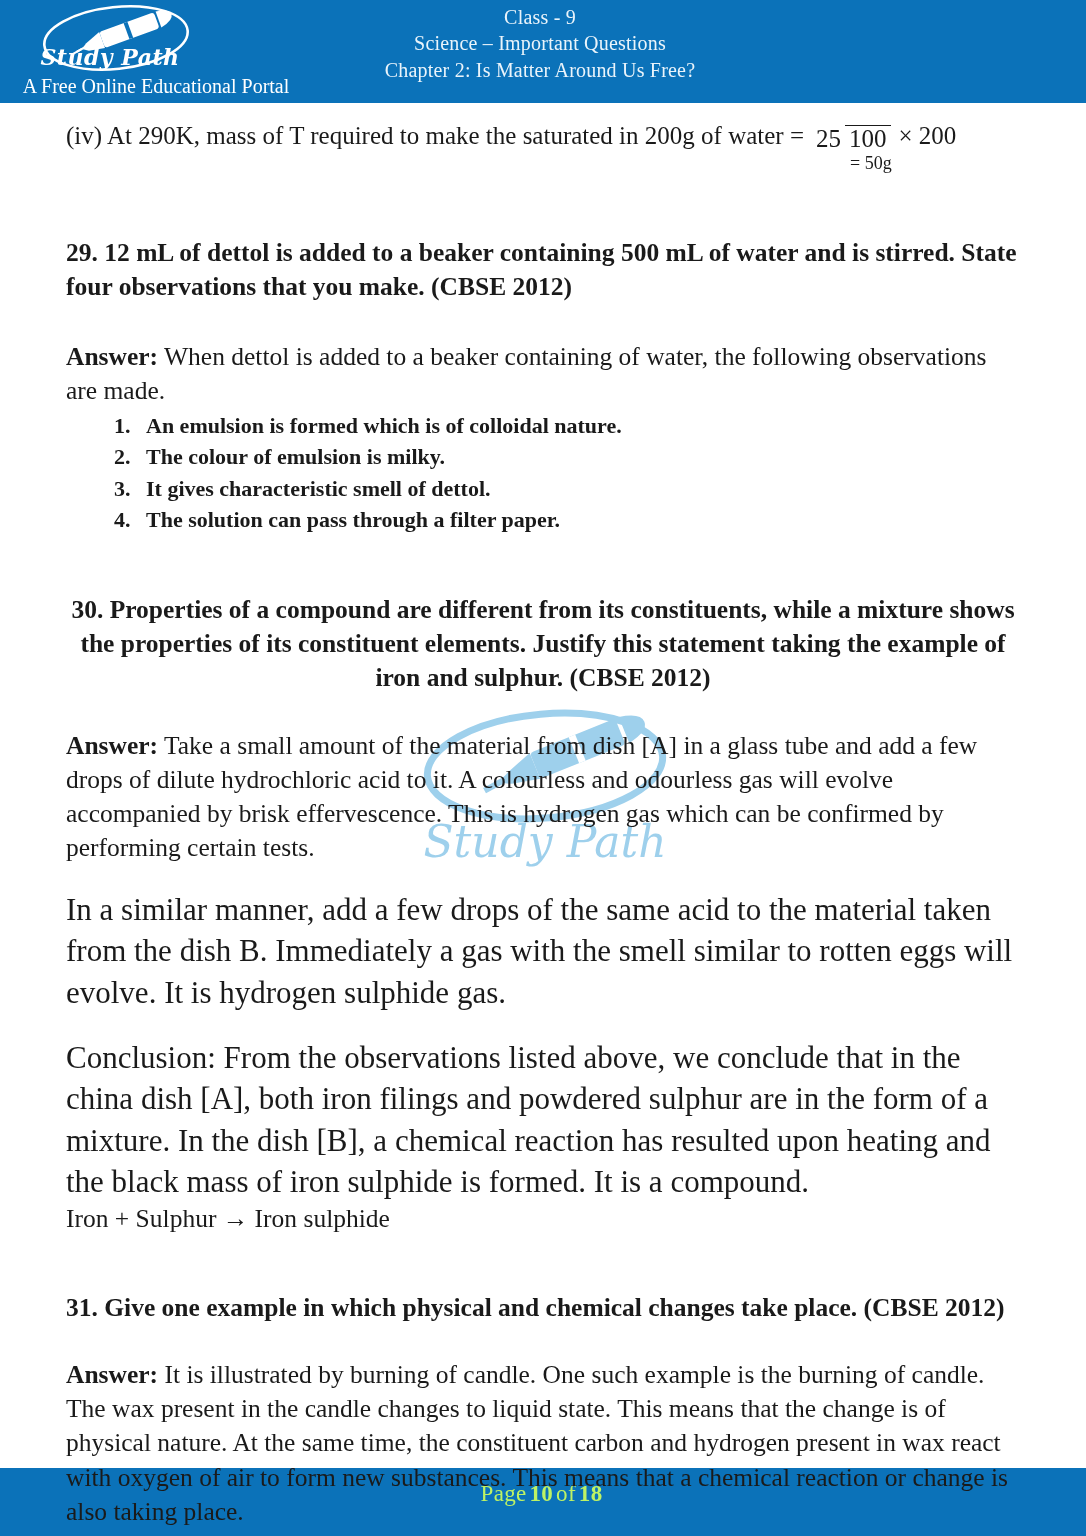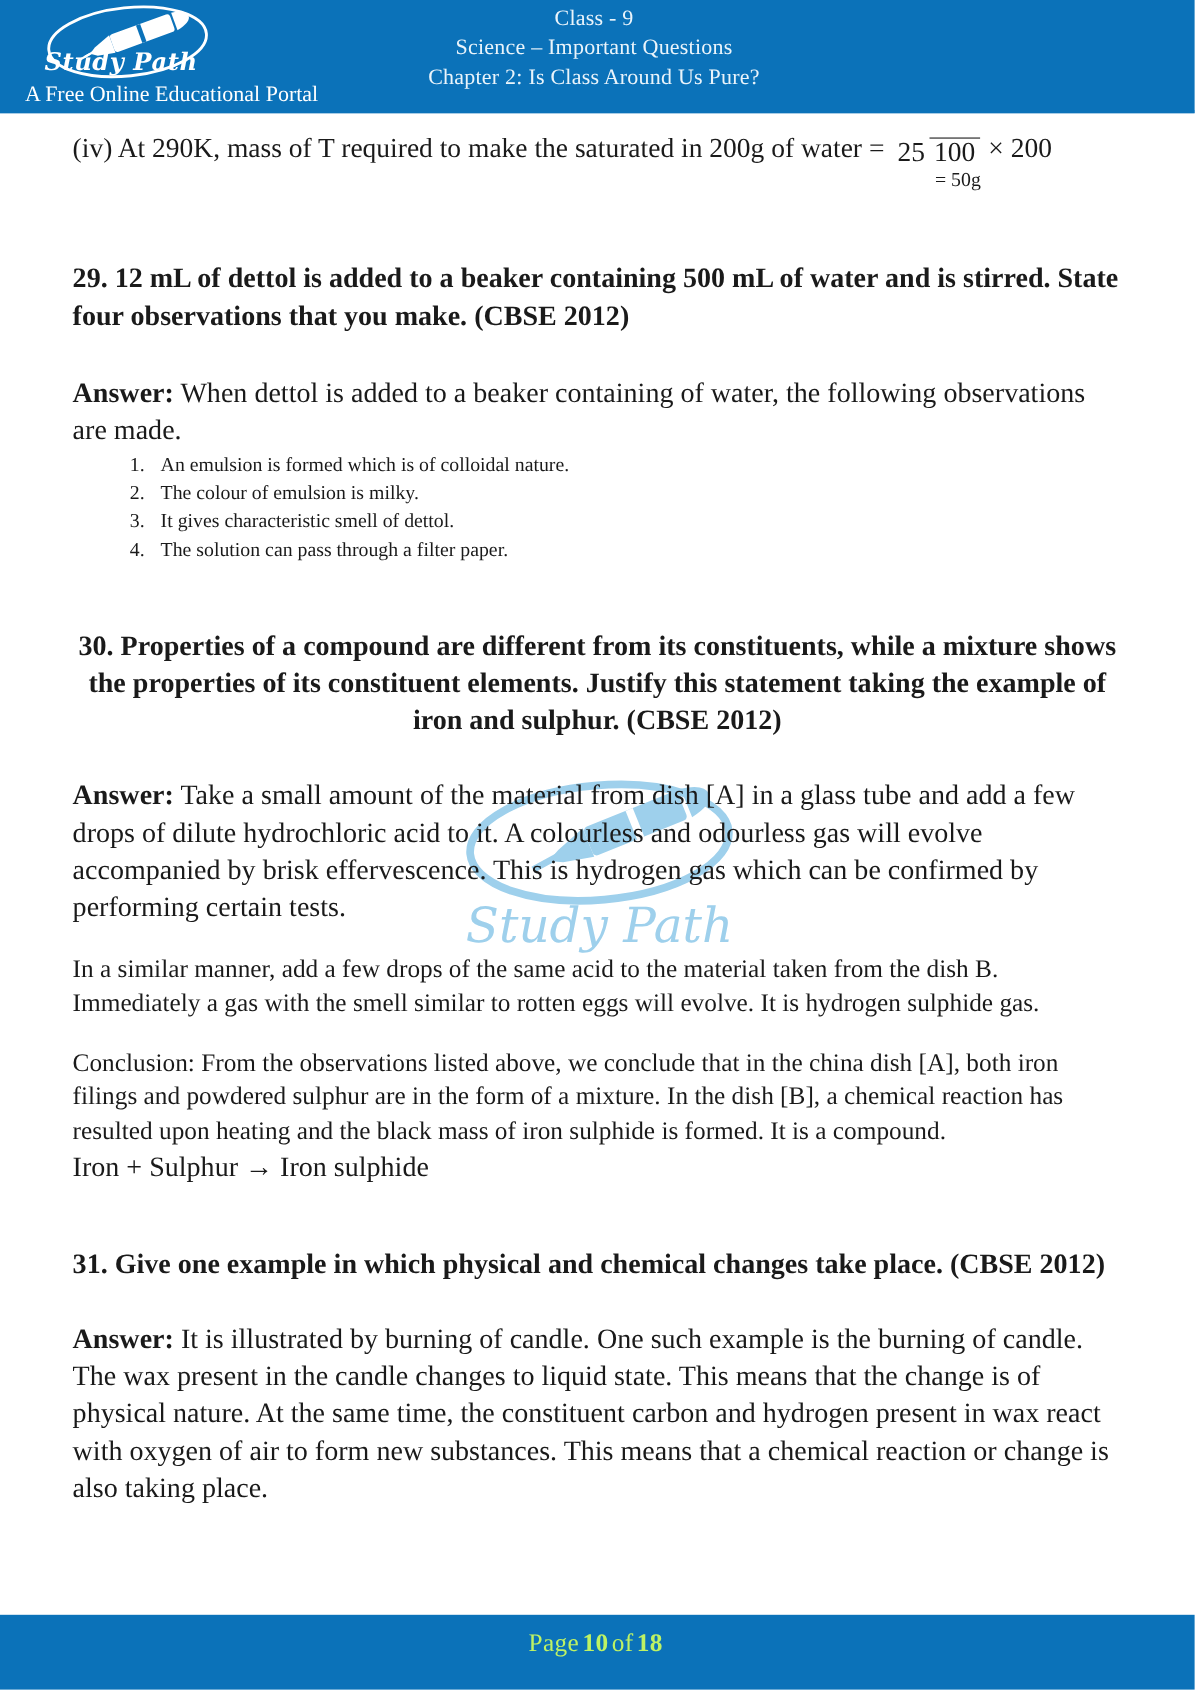--- a/index.html
+++ b/index.html
@@ -145,29 +145,30 @@
   .q30 { margin-top: 58px; text-align: center; }
   .q31 { margin-top: 54px; }
 
   .answer {
     font-size: 25.5px;
     line-height: 1.335;
   }
   .a29 { margin-top: 36px; }
   .a30 { margin-top: 34px; }
   .a31 { margin-top: 34px; }
-  .para { margin-top: 24px; font-size: 23px; line-height: 1.335; }
+  .para { margin-top: 24px; font-size: 31px; line-height: 1.335; }
   .para-tight { margin-top: 0px; font-size: 25.5px; line-height: 1.335; }
   .lbl-bold { font-weight: bold; }
 
   ol.obs-list {
     margin: 2px 0 0 0;
     padding-left: 70px;
-    font-size: 18px;
+    font-size: 22px;
     line-height: 1.42;
+    font-weight: bold;
   }
   ol.obs-list li {
     padding-left: 10px;
     margin: 0;
   }
 
   
   .watermark {
     position: absolute;
     left: 395px;
@@ -231,21 +232,21 @@
         <rect x="104" y="24" width="4" height="17" fill="#0b72b9"></rect>
         <path d="M138 24 q14 2 14 8 q0 6 -14 9 Z" fill="#ffffff"></path>
       </g>
     </svg>
     <div class="logo-script">Study Path</div>
     <div class="logo-tagline">A Free Online Educational Portal</div>
   </div>
   <div class="header-titles">
     <div>Class - 9</div>
     <div>Science – Important Questions</div>
-    <div>Chapter 2: Is Class Around Us Pure?</div>
+    <div>Chapter 2: Is Matter Around Us Free?</div>
   </div>
 </div>
 
 <div class="page-body">
 
   <div class="watermark">
     <svg width="300" height="120" viewBox="0 0 300 120">
       <ellipse cx="150" cy="58" rx="118" ry="52" fill="none" stroke="#9ed0ec" stroke-width="7" transform="rotate(-5 150 58)"></ellipse>
       <g transform="rotate(-22 150 56)">
         <rect x="140" y="40" width="92" height="28" rx="4" fill="#9ed0ec"></rect>

